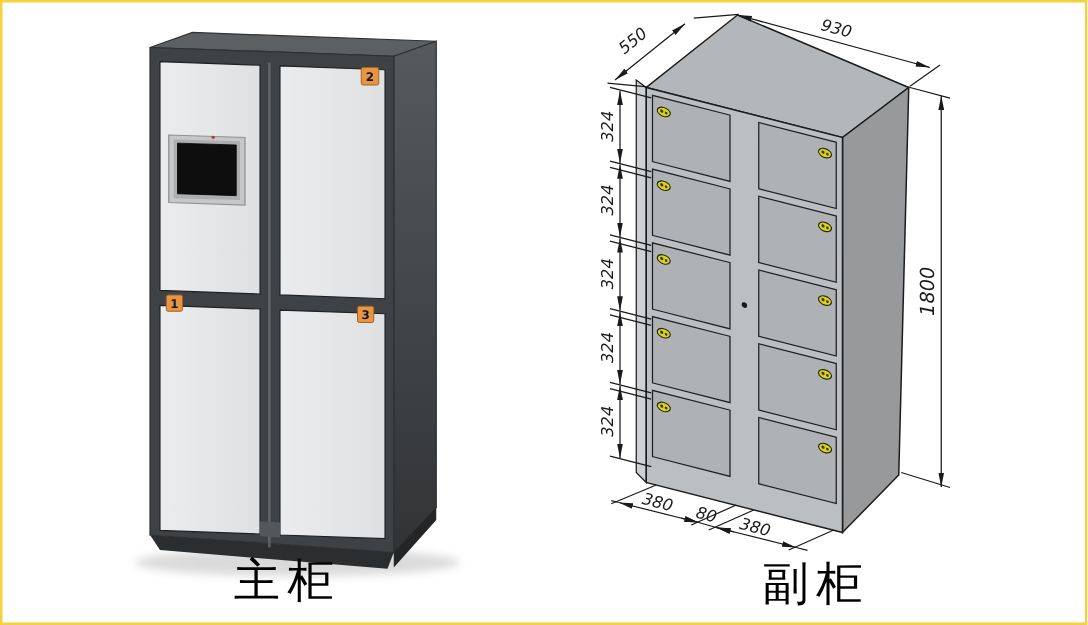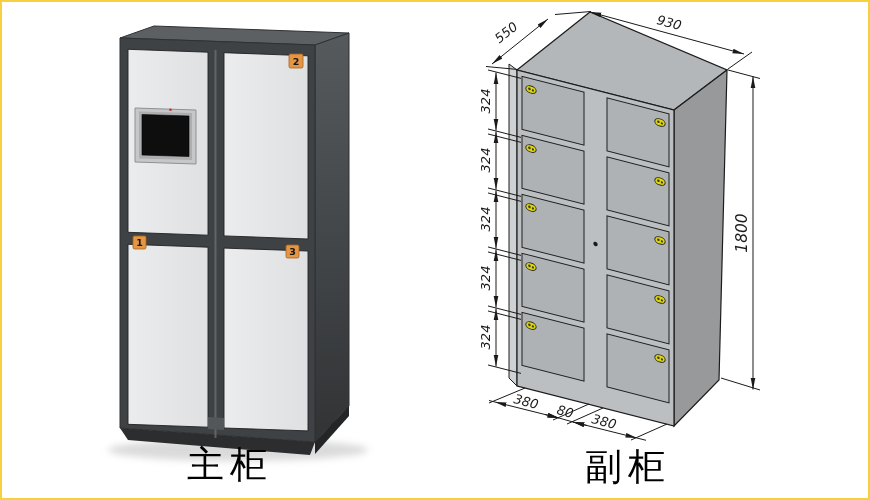--- a/index.html
+++ b/index.html
@@ -3,21 +3,21 @@
 <meta charset="utf-8">
 <style>
   html,body{margin:0;padding:0;background:#fff;}
   .stage{position:relative;width:870px;height:500px;box-sizing:border-box;
          background:#ffffff;border:2px solid #f7d13d;overflow:hidden;
          font-family:"DejaVu Sans",sans-serif;}
   .stage svg{position:absolute;left:0;top:0;}
   .cab-label{position:absolute;font-family:"Liberation Serif","DejaVu Serif",serif;
              font-size:37px;font-weight:500;color:#000;text-align:center;letter-spacing:6px;}
   .cab-label.main{left:100px;top:438px;width:256px;}
-  .cab-label.aux{left:493px;top:440px;width:266px;}
+  .cab-label.aux{left:518px;top:440px;width:266px;}
   .dl{stroke:#1a1a1a;stroke-width:1;fill:none;}
   .edge{stroke:#1c1c1c;stroke-width:1.2;}
   .dim{font-family:"DejaVu Sans",sans-serif;font-style:italic;font-size:13px;fill:#1a1a1a;}
   .dim-lg{font-size:15.5px;}
   .tagtxt{font-family:"DejaVu Sans",sans-serif;font-size:9.5px;font-weight:bold;fill:#161616;}
 </style>
 </head>
 <body>
 
 <div class="stage">

